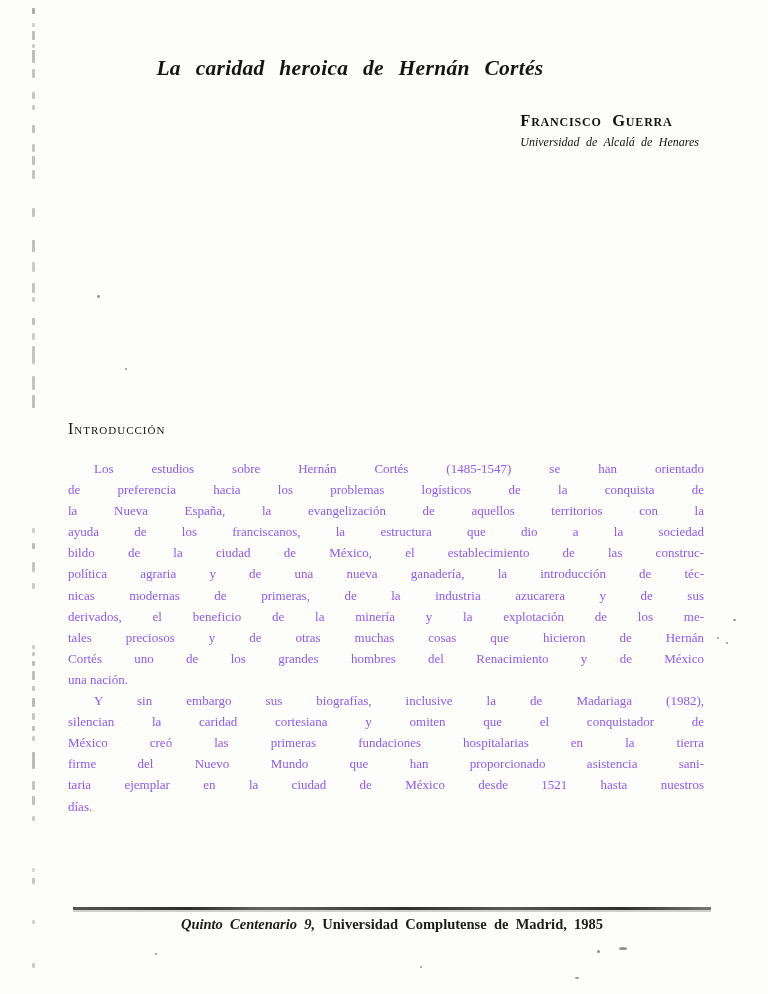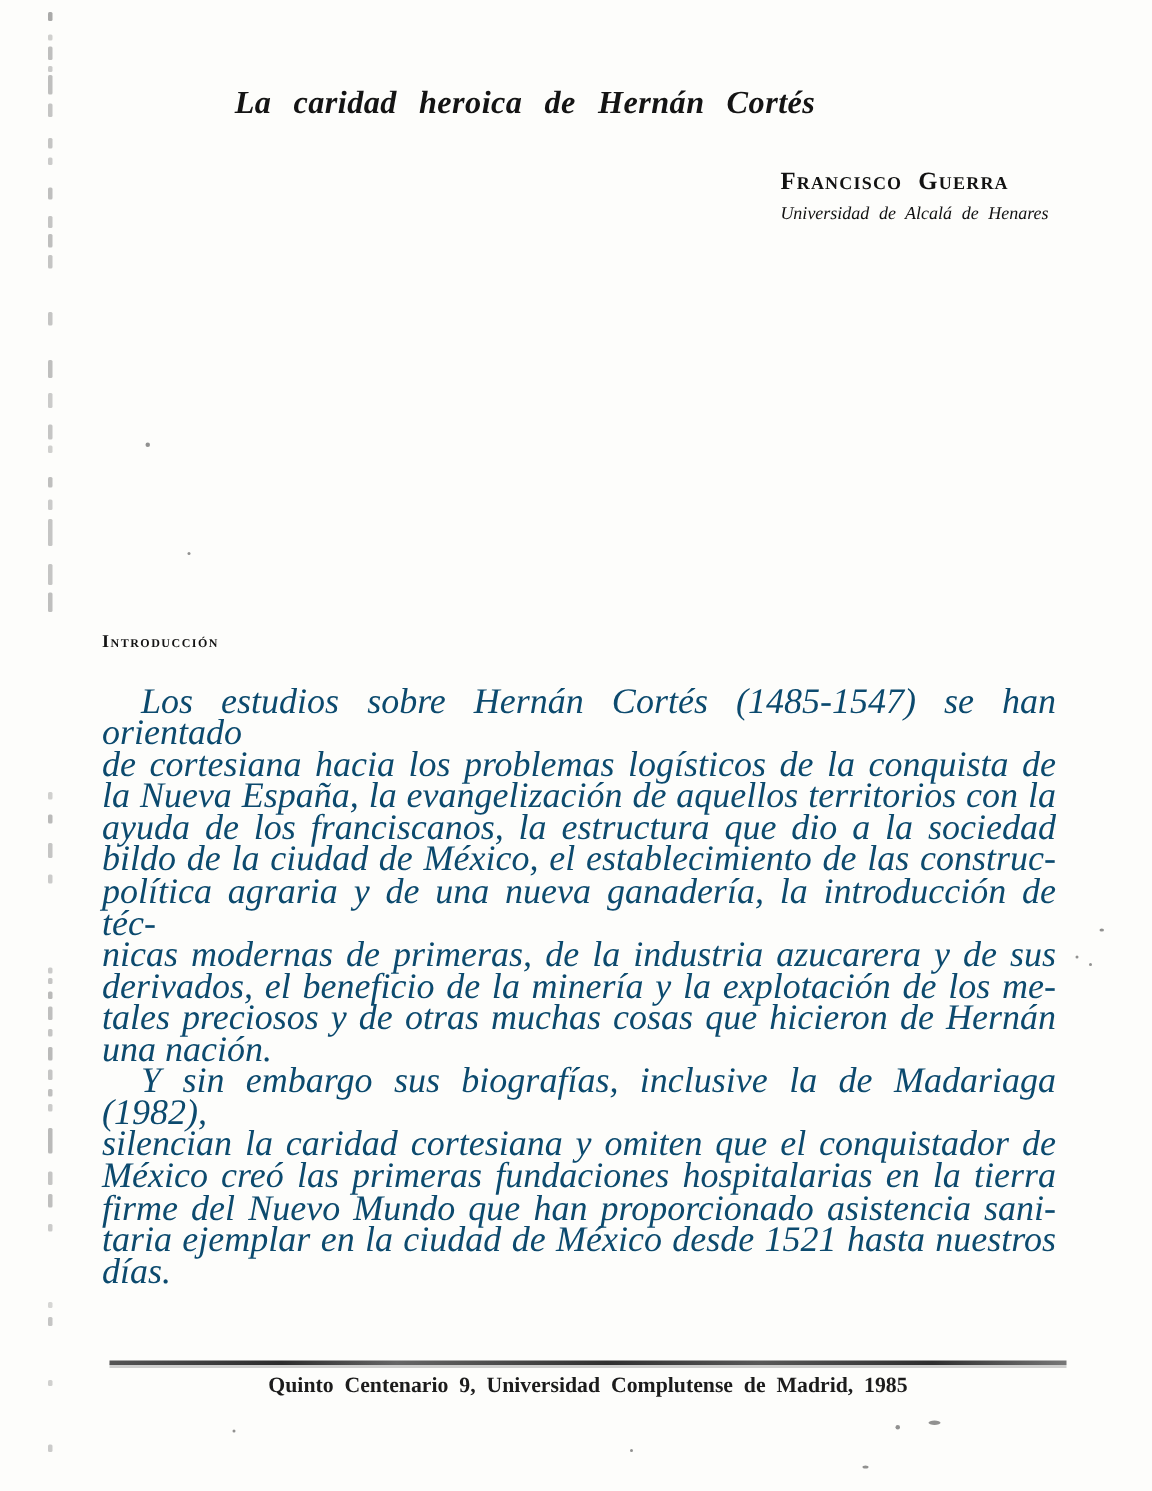--- a/index.html
+++ b/index.html
@@ -59,33 +59,32 @@
     font-style:italic;
     font-size:12px;
     word-spacing:0.28em;
     line-height:22px;
   }
   
   .section-heading{
     position:absolute;
     top:420px;left:68px;
     font-variant:small-caps;
-    font-weight:bold;
-    font-size:12px;
+    font-weight:normal;
+    font-size:16px;
     letter-spacing:1px;
     color:#131313;
   }
   
   .body-text{
     position:absolute;
     top:458px;left:68px;width:636px;
-    font-size:24px;
+    font-size:13px;
     line-height:21.1px;
-    color:#0c4a6e;
-    font-style:italic;
+    color:#8b5cf6;
   }
   .body-text .line{
     text-align:justify;
     text-align-last:justify;
     white-space:nowrap0; 
   }
   .body-text .line.first{ text-indent:26px; }
   .body-text .line.last{ text-align-last:left; }
   
   .footer-rule{
@@ -97,21 +96,21 @@
   }
   .imprint{
     position:absolute;
     top:916px;left:73px;width:638px;
     text-align:center;
     font-size:14.5px;
     font-weight:bold;
     color:#1c1c1c;
     word-spacing:0.25em;
   }
-  .imprint .journal{ }
+  .imprint .journal{ font-style:italic; }
 </style>
 </head>
 <body>
 
 <div class="page">
 
   <div id="artifacts">
       <div class="margin-mark" style="top: 8px; height: 6px; opacity: 0.75;"></div>
       <div class="margin-mark" style="top: 23px; height: 4px; opacity: 0.4;"></div>
       <div class="margin-mark" style="top: 31px; height: 9px; opacity: 0.55;"></div>
@@ -171,28 +170,29 @@
 
   <div class="byline">
     <div class="author">Francisco Guerra</div>
     <div class="affiliation">Universidad de Alcalá de Henares</div>
   </div>
 
   <div class="section-heading">Introducción</div>
 
   <div class="body-text" id="body-text">
       <div class="line first">Los estudios sobre Hernán Cortés (1485-1547) se han orientado</div>
-      <div class="line">de cortesiana hacia los problemas logísticos de la conquista de</div>
+      <div class="line">de preferencia hacia los problemas logísticos de la conquista de</div>
       <div class="line">la Nueva España, la evangelización de aquellos territorios con la</div>
       <div class="line">ayuda de los franciscanos, la estructura que dio a la sociedad</div>
       <div class="line">bildo de la ciudad de México, el establecimiento de las construc-</div>
       <div class="line">política agraria y de una nueva ganadería, la introducción de téc-</div>
       <div class="line">nicas modernas de primeras, de la industria azucarera y de sus</div>
       <div class="line">derivados, el beneficio de la minería y la explotación de los me-</div>
       <div class="line">tales preciosos y de otras muchas cosas que hicieron de Hernán</div>
+      <div class="line">Cortés uno de los grandes hombres del Renacimiento y de México</div>
       <div class="line last">una nación.</div>
       <div class="line first">Y sin embargo sus biografías, inclusive la de Madariaga (1982),</div>
       <div class="line">silencian la caridad cortesiana y omiten que el conquistador de</div>
       <div class="line">México creó las primeras fundaciones hospitalarias en la tierra</div>
       <div class="line">firme del Nuevo Mundo que han proporcionado asistencia sani-</div>
       <div class="line">taria ejemplar en la ciudad de México desde 1521 hasta nuestros</div>
       <div class="line last">días.</div>
     </div>
 
   <div class="footer-rule"></div>

